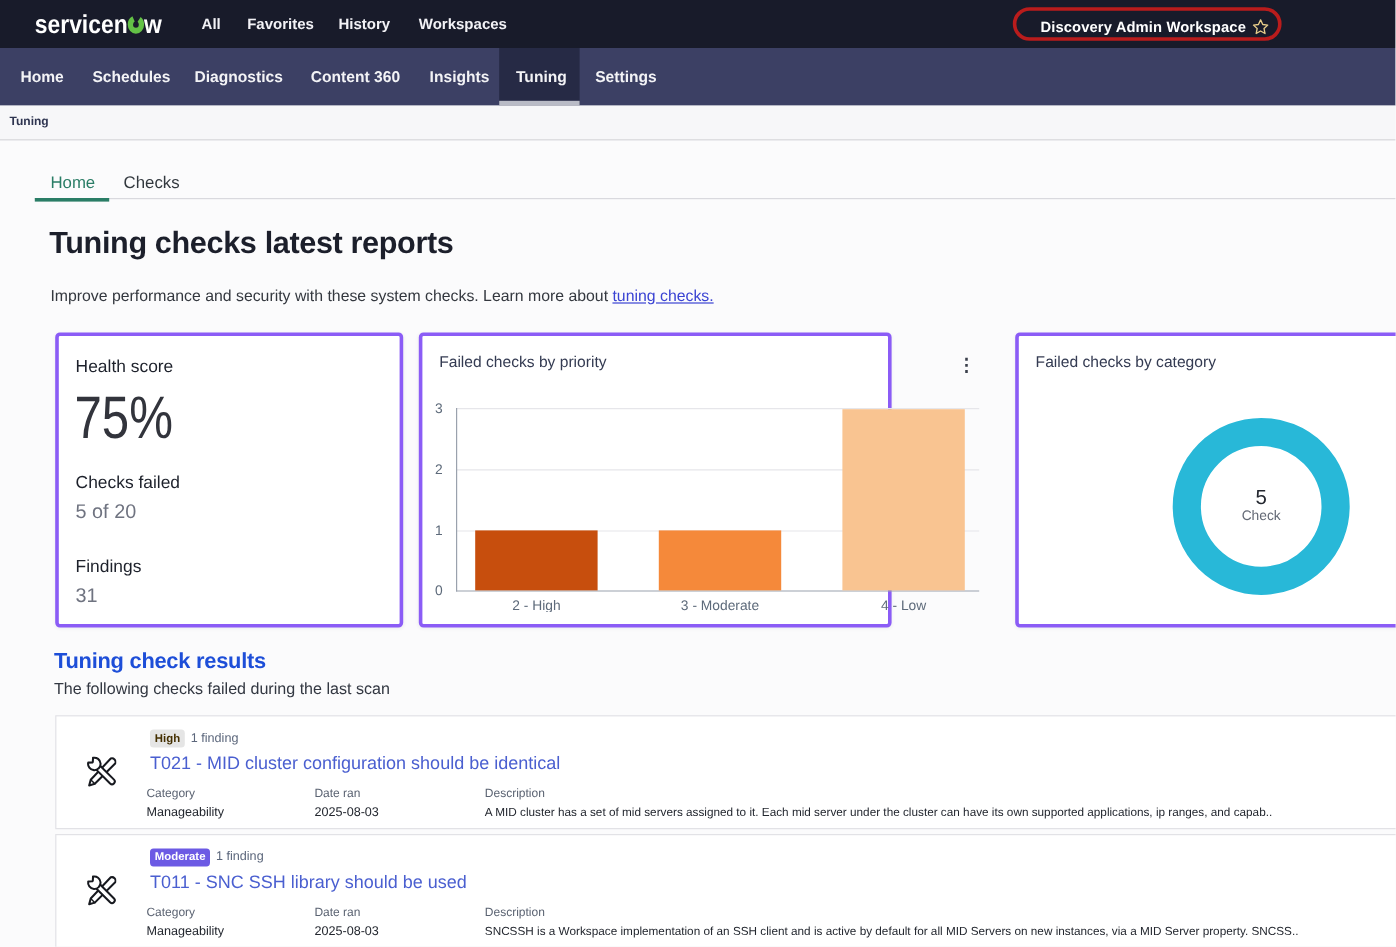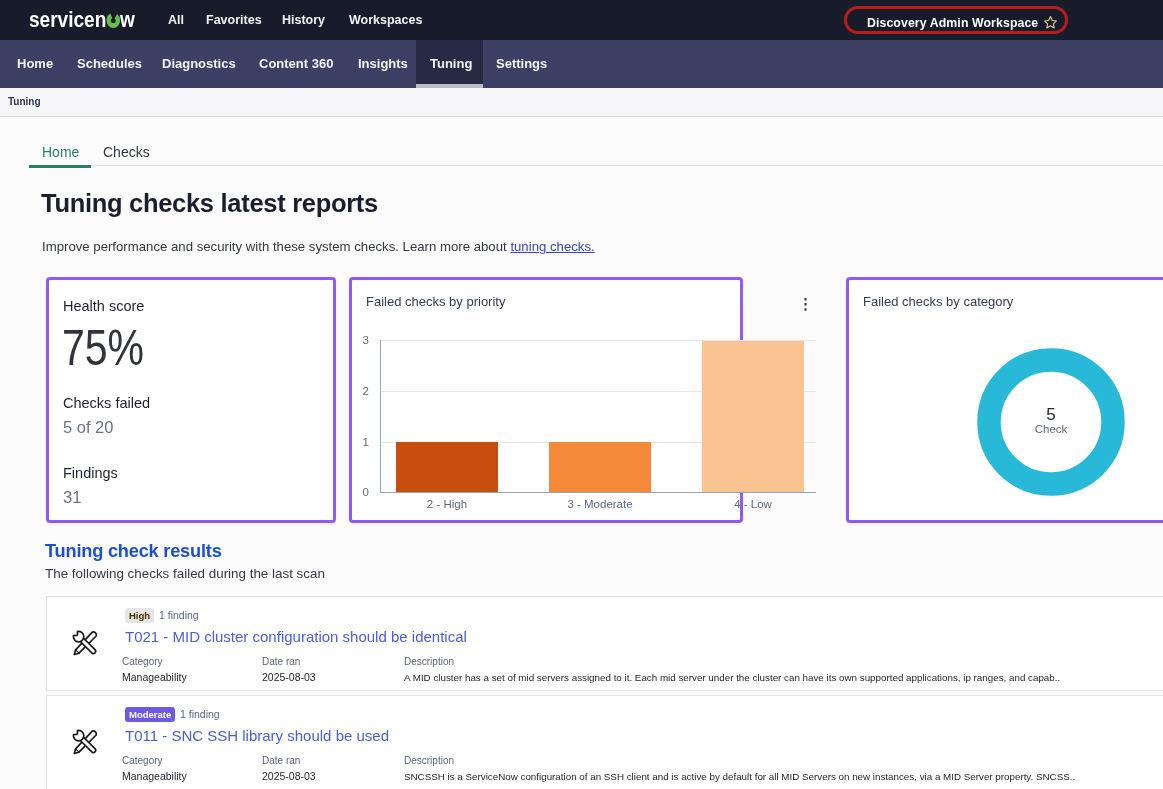--- a/index.html
+++ b/index.html
@@ -185,16 +185,16 @@
         <path d="M5.52 1.51 A5.2 5.2 0 1 1 1.51 5.52 L5.0 5.35 A0.9 0.9 0 0 1 5.35 5.0 Z" fill="#ffffff" stroke-width="1.7"></path>
       </svg></div>
     <span class="badge moderate">Moderate</span>
         <span class="finding">1 finding</span>
     <span class="rtitle">T011 - SNC SSH library should be used</span>
     <span class="lab c1">Category</span>
         <span class="val c1">Manageability</span>
     <span class="lab c2">Date ran</span>
         <span class="val c2">2025-08-03</span>
     <span class="lab c3">Description</span>
-        <span class="val c3">SNCSSH is a ServiceNow configuration of an SSH client and is active by default for all MID Servers on new instances, via a MID Server property. SNCSS..</span>
+        <span class="val c3">SNCSSH is a Workspace implementation of an SSH client and is active by default for all MID Servers on new instances, via a MID Server property. SNCSS..</span>
   </div>
 </div>
 </div>
 
 </body></html>

